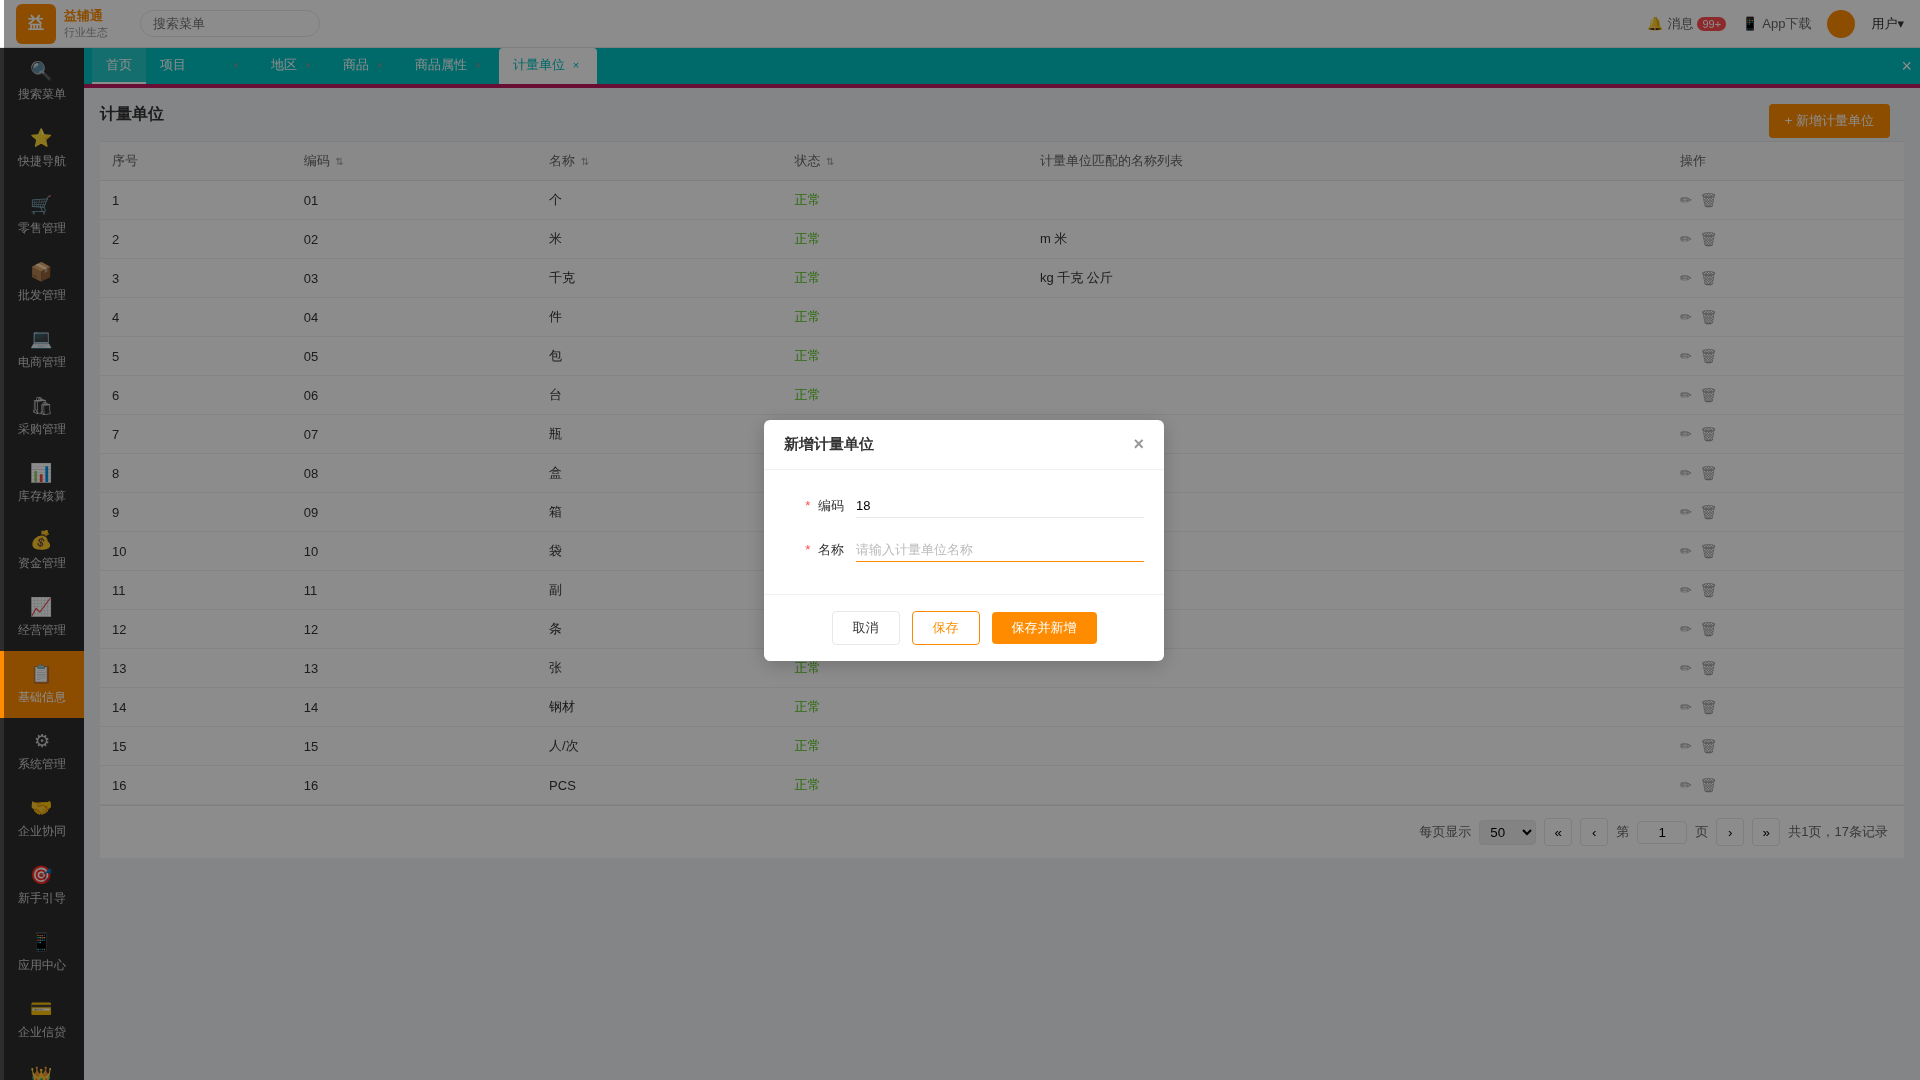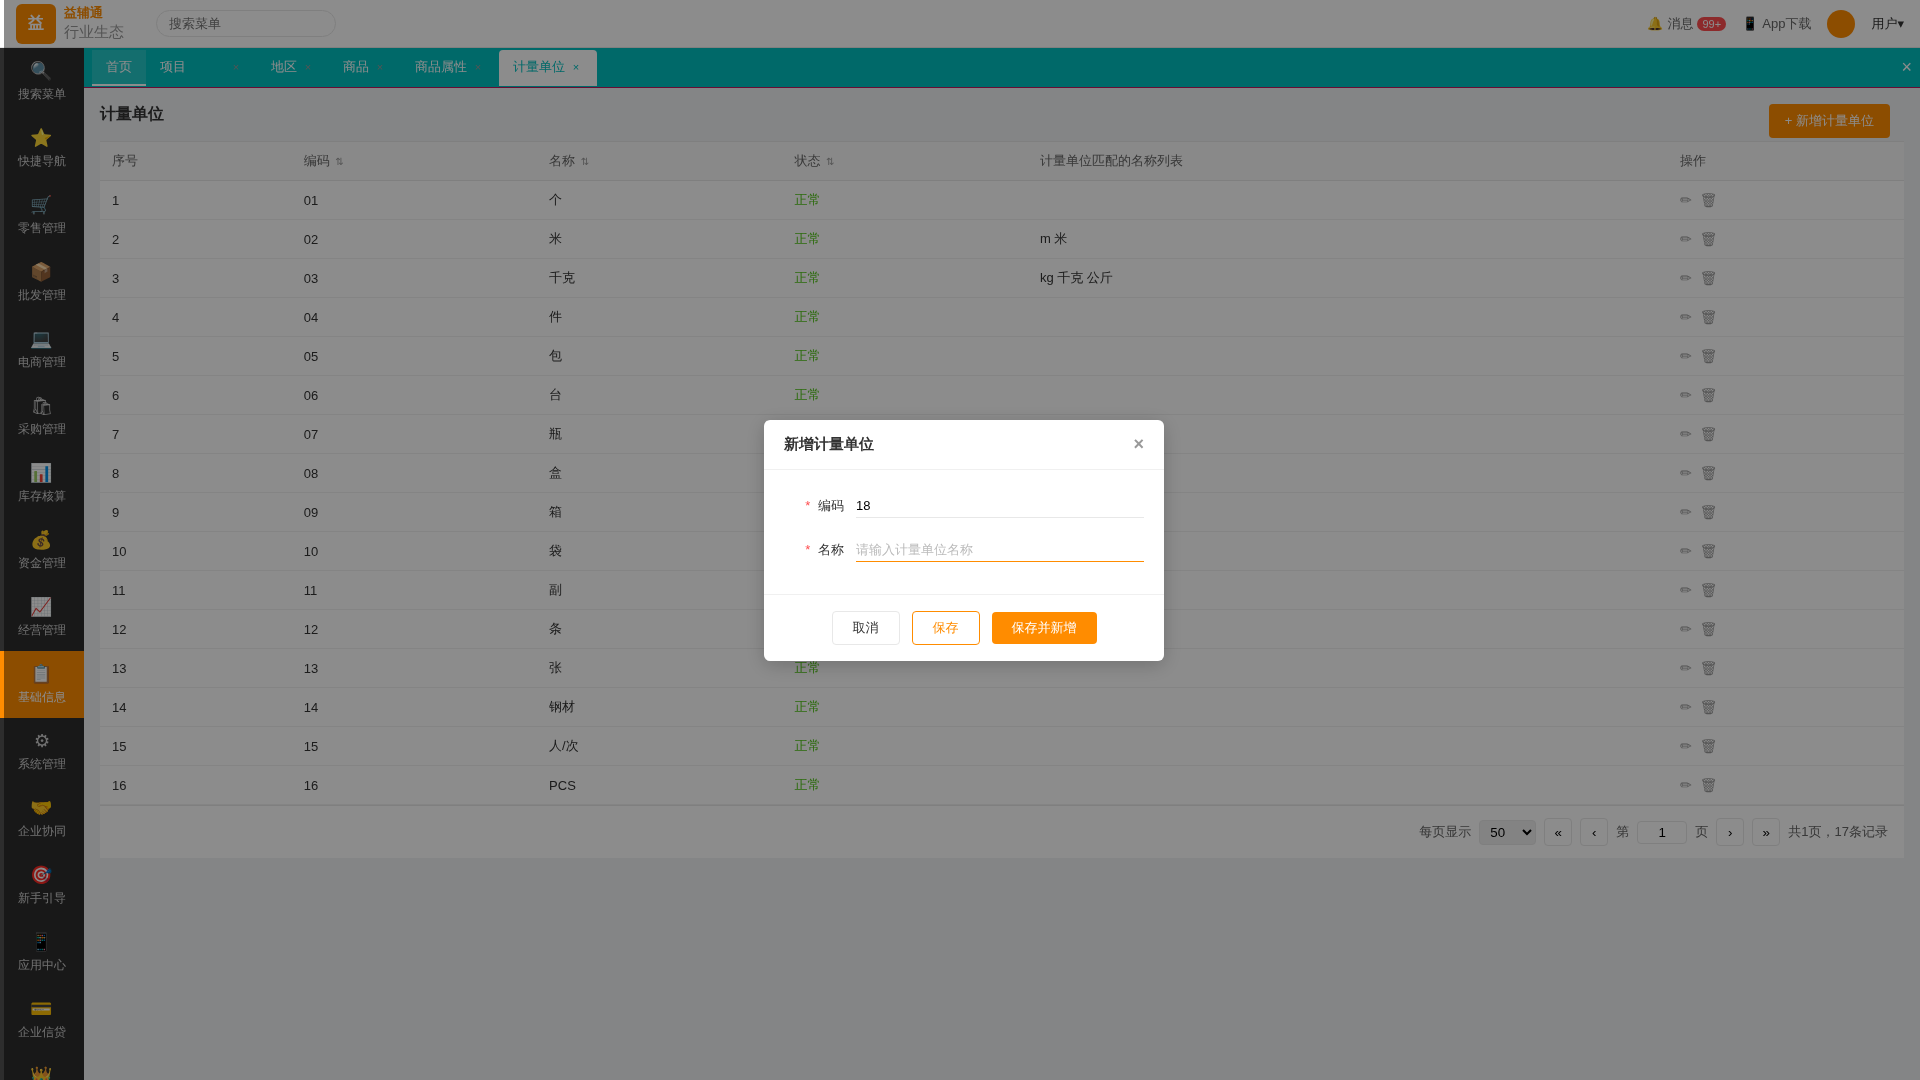--- a/index.html
+++ b/index.html
@@ -4,21 +4,21 @@
   <style>
     * { box-sizing: border-box; margin: 0; padding: 0; }
     body { font-family: 'Microsoft YaHei', Arial, sans-serif; font-size: 13px; background: #f0f2f5; color: #333; }
 
     
     .app-container { display: flex; flex-direction: column; height: 1080px; width: 1920px; overflow: hidden; }
     .top-bar { height: 48px; background: #fff; display: flex; align-items: center; padding: 0 16px; border-bottom: 1px solid #e8e8e8; flex-shrink: 0; }
     .main-area { display: flex; flex: 1; overflow: hidden; }
     .sidebar { width: 84px; background: #2d2d2d; display: flex; flex-direction: column; flex-shrink: 0; overflow-y: auto; }
     .content-area { flex: 1; display: flex; flex-direction: column; overflow: hidden; }
-    .tabs-bar { height: 40px; background: #fff; display: flex; align-items: center; padding: 0 8px; border-bottom: 1px solid #be185d; flex-shrink: 0; }
+    .tabs-bar { height: 40px; background: #fff; display: flex; align-items: center; padding: 0 8px; border-bottom: 4px solid #be185d; flex-shrink: 0; }
     .page-content { flex: 1; overflow: auto; padding: 16px; position: relative; }
 
     
     .logo-area { display: flex; align-items: center; gap: 8px; margin-right: 16px; }
     .logo-icon { width: 40px; height: 40px; background: #ff8c00; border-radius: 6px; display: flex; align-items: center; justify-content: center; color: white; font-weight: bold; font-size: 16px; }
     .top-search { flex: 1; max-width: 300px; }
     .top-search input { width: 100%; border: 1px solid #e8e8e8; border-radius: 4px; padding: 6px 10px; font-size: 13px; }
     .top-actions { margin-left: auto; display: flex; align-items: center; gap: 16px; }
     .top-actions .action-btn { display: flex; align-items: center; gap: 4px; color: #666; cursor: pointer; font-size: 13px; }
     .notification-badge { background: #ff4d4f; color: white; border-radius: 10px; padding: 1px 5px; font-size: 11px; }
@@ -77,21 +77,21 @@
 
 <div class="app-container">
 
   <div class="top-bar">
     <div class="logo-area">
       <div class="logo-icon">
         <span>益</span>
       </div>
       <div style="font-size:12px; color:#666; line-height:1.3;">
         <div style="font-weight:bold; color:#ff8c00; font-size:13px;">益辅通</div>
-        <div style="font-size:15px; color:#999;">行业生态</div>
+        <div style="font-size:11px; color:#999;">行业生态</div>
       </div>
     </div>
     <div class="top-search" style="margin-left:16px;">
       <input type="text" style="width: 180px; border: 1px solid rgb(232, 232, 232); border-radius: 20px; padding: 5px 12px; font-size: 13px; color: rgb(153, 153, 153);" placeholder="搜索菜单">
     </div>
     <div class="top-actions">
       <div class="action-btn">
         <span>🔔</span>
         <span>消息</span>
         <span class="notification-badge">99+</span>

